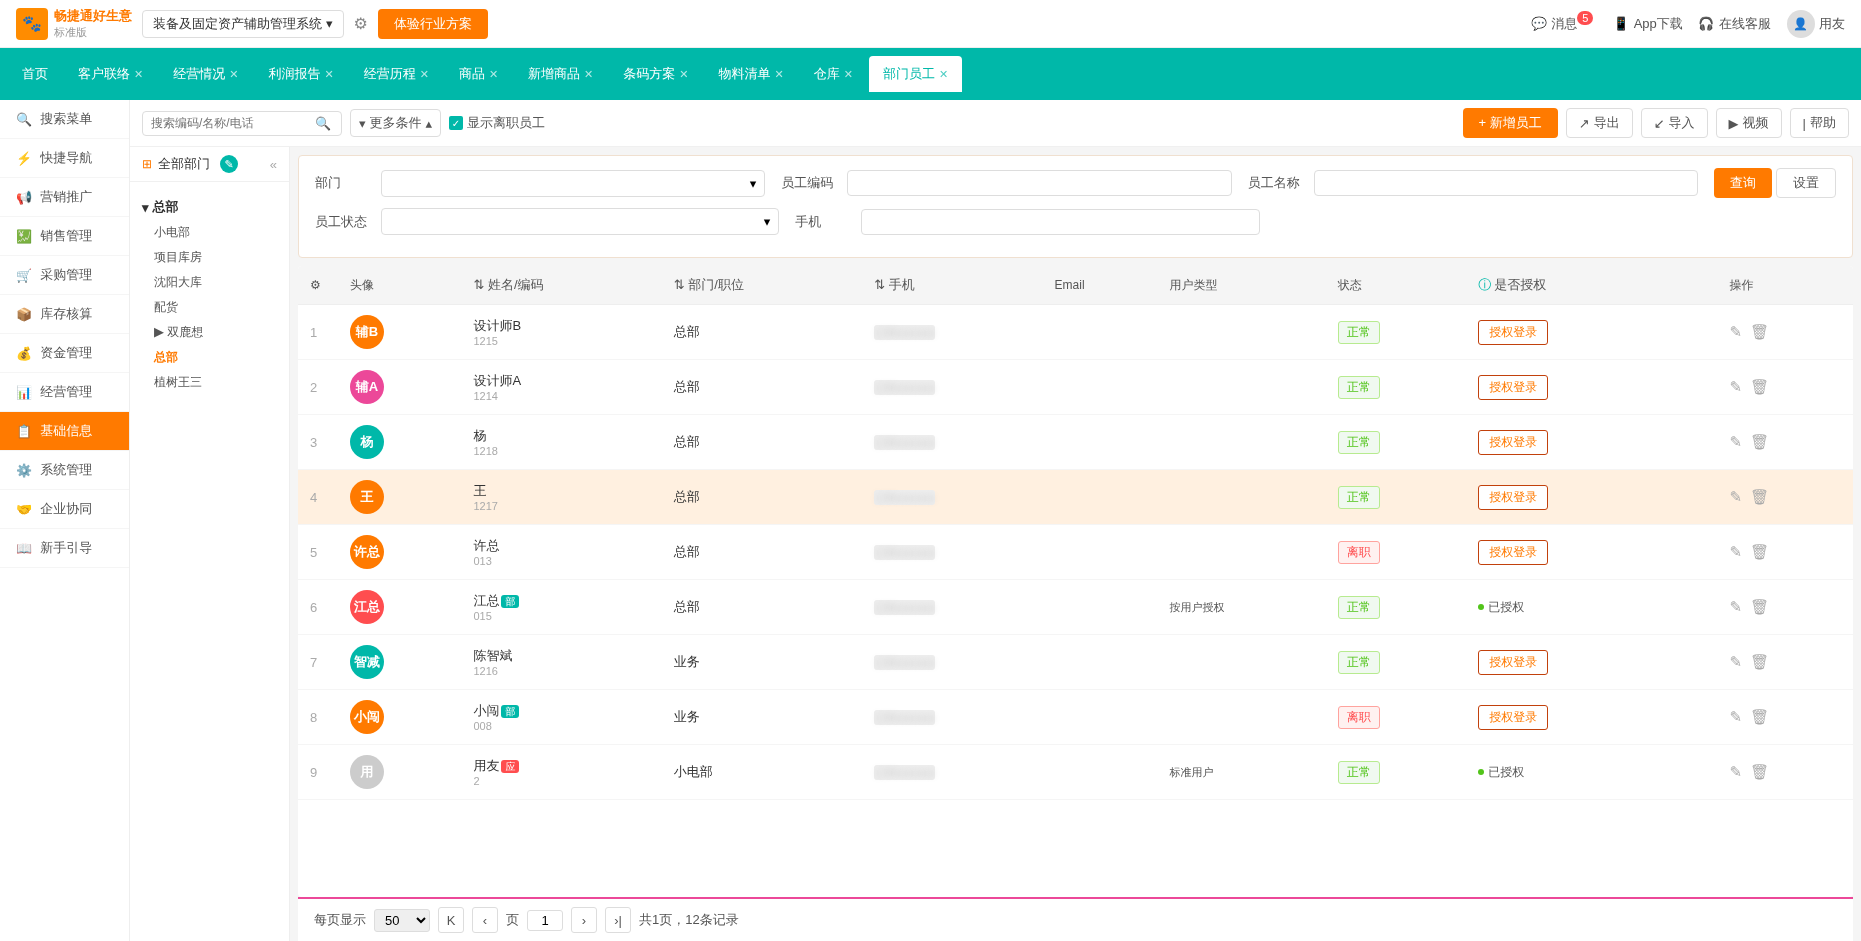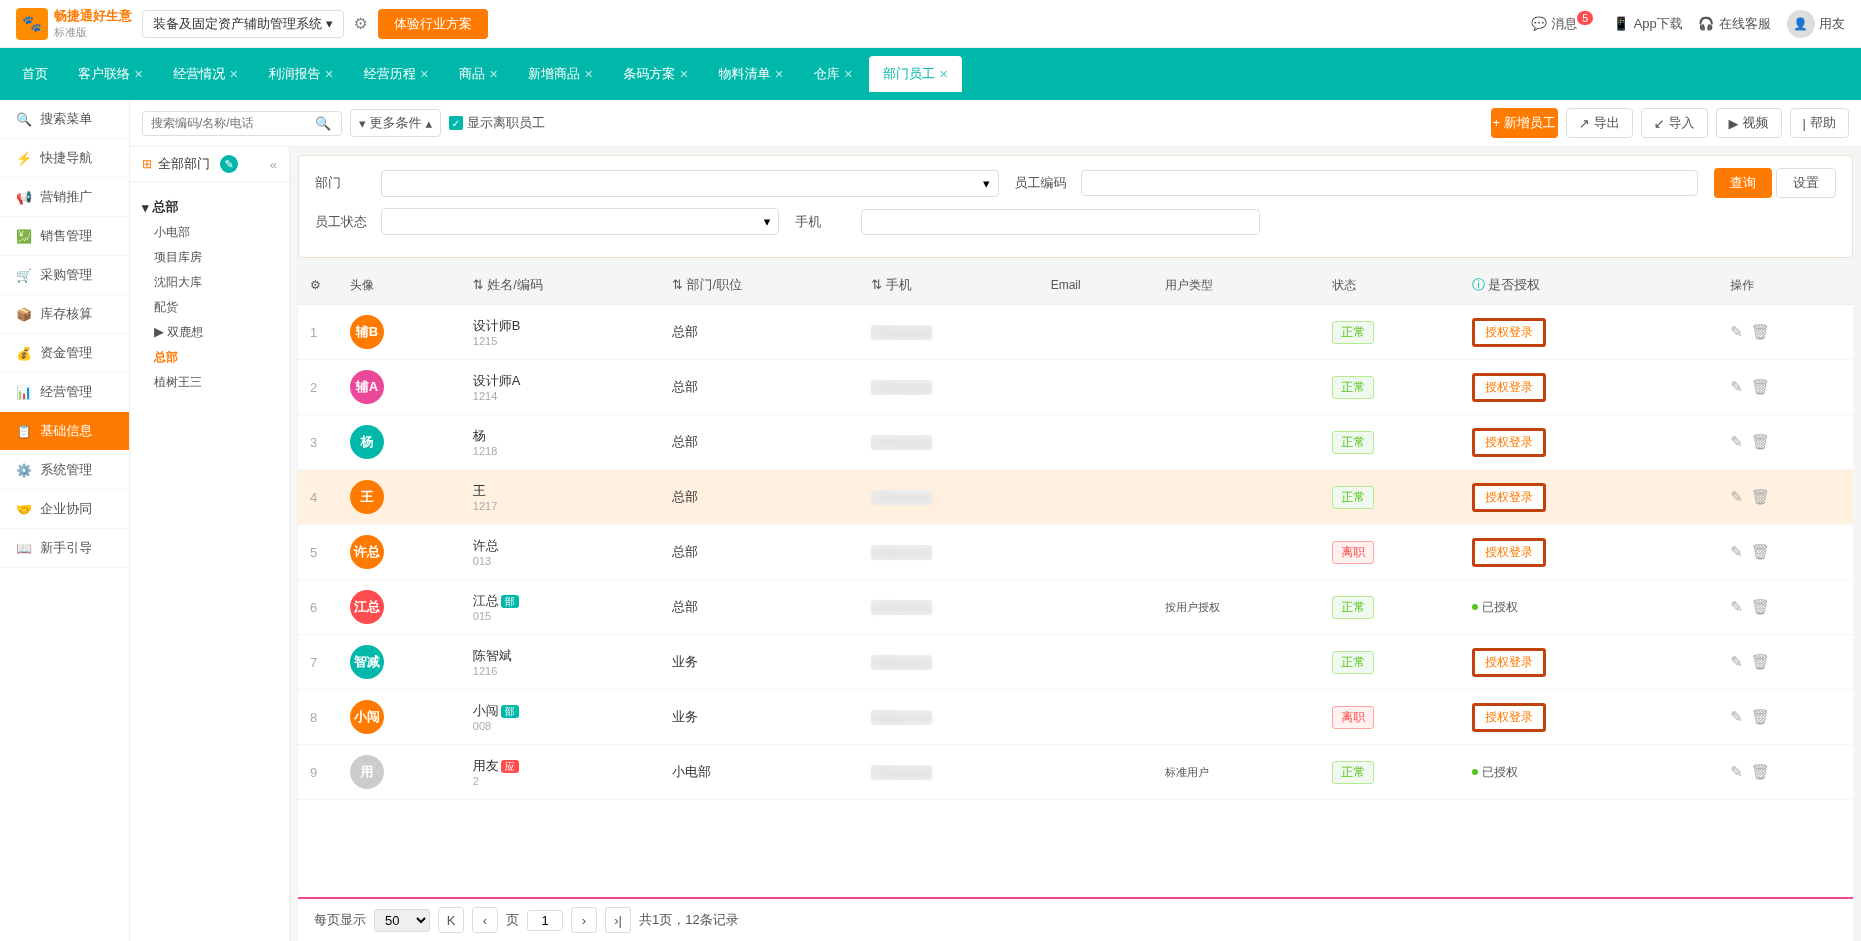--- a/index.html
+++ b/index.html
@@ -108,21 +108,21 @@
       display: flex; align-items: center;
       border: 1px solid #ddd; border-radius: 4px;
       padding: 4px 8px; gap: 4px;
       min-width: 200px;
     }
     .search-input-bar input { border: none; outline: none; font-size: 12px; width: 160px; }
     .filter-btn { display: flex; align-items: center; gap: 4px; color: #555; cursor: pointer; font-size: 12px; padding: 4px 8px; border: 1px solid #ddd; border-radius: 4px; }
     .show-resigned { display: flex; align-items: center; gap: 4px; font-size: 12px; color: #555; cursor: pointer; }
     .checkbox-icon { width: 14px; height: 14px; background: #00b8a9; border-radius: 2px; display: flex; align-items: center; justify-content: center; color: white; font-size: 10px; }
     .toolbar-right { margin-left: auto; display: flex; align-items: center; gap: 8px; }
-    .btn-primary { background: #ff7a00; color: white; border: none; padding: 6px 2px; border-radius: 4px; cursor: pointer; font-size: 13px; display: flex; align-items: center; gap: 4px; }
+    .btn-primary { background: #ff7a00; color: white; border: none; padding: 6px 16px; border-radius: 4px; cursor: pointer; font-size: 13px; display: flex; align-items: center; gap: 4px; }
     .btn-outline { background: white; color: #555; border: 1px solid #ddd; padding: 5px 12px; border-radius: 4px; cursor: pointer; font-size: 12px; display: flex; align-items: center; gap: 4px; }
 
     
     .filter-form {
       background: #fff;
       padding: 12px 16px;
       border: 1px solid #f0e0d0;
       border-radius: 4px;
       margin-bottom: 8px;
       flex-shrink: 0;
@@ -154,21 +154,21 @@
       color: white; font-size: 13px; font-weight: bold; flex-shrink: 0;
     }
     .status-badge {
       display: inline-block; padding: 2px 8px; border-radius: 3px;
       font-size: 12px;
     }
     .status-normal { background: #f0f9f0; color: #52c41a; border: 1px solid #b7eb8f; }
     .status-resigned { background: #fff1f0; color: #ff4d4f; border: 1px solid #ffa39e; }
 
     .auth-btn {
-      border: 3px solid #c2410c; color: #ff7a00; background: white;
+      border: 1px solid #c2410c; color: #ff7a00; background: white;
       padding: 3px 10px; border-radius: 3px; cursor: pointer; font-size: 12px;
     }
     .already-auth { color: #555; font-size: 12px; display: flex; align-items: center; gap: 4px; }
     .dot-green { width: 6px; height: 6px; background: #52c41a; border-radius: 50%; display: inline-block; }
     .user-type-badge { font-size: 11px; color: #555; }
 
     .action-icons { display: flex; gap: 8px; }
     .action-icon { color: #aaa; cursor: pointer; font-size: 15px; }
 
     .small-badge { background: #ff4d4f; color: white; border-radius: 3px; padding: 1px 4px; font-size: 10px; margin-left: 2px; }
@@ -401,20 +401,24 @@
               <span class="filter-label">部门</span>
               <div class="filter-select">
                 <span></span>
                 <span>▾</span>
               </div>
             </div>
             <div class="filter-item">
               <span class="filter-label">员工编码</span>
               <input class="filter-input" type="text" style="">
             </div>
+            <div class="filter-item">
+              <span class="filter-label">员工名称</span>
+              <input class="filter-input" type="text" style="">
+            </div>
             <div class="filter-actions">
               <button class="btn-query">查询</button>
               <button class="btn-set">设置</button>
             </div>
           </div>
           <div class="filter-row">
             <div class="filter-item">
               <span class="filter-label">员工状态</span>
               <div class="filter-select">
                 <span></span>

